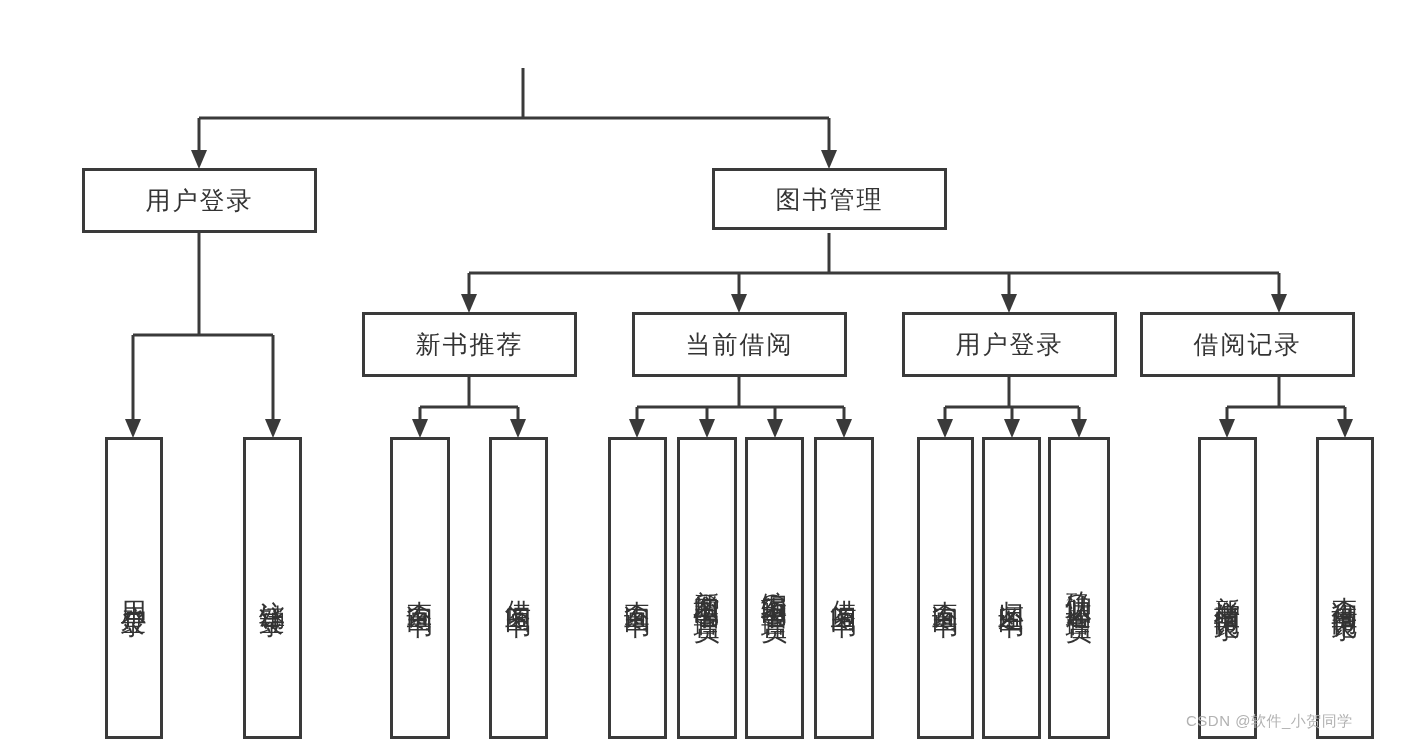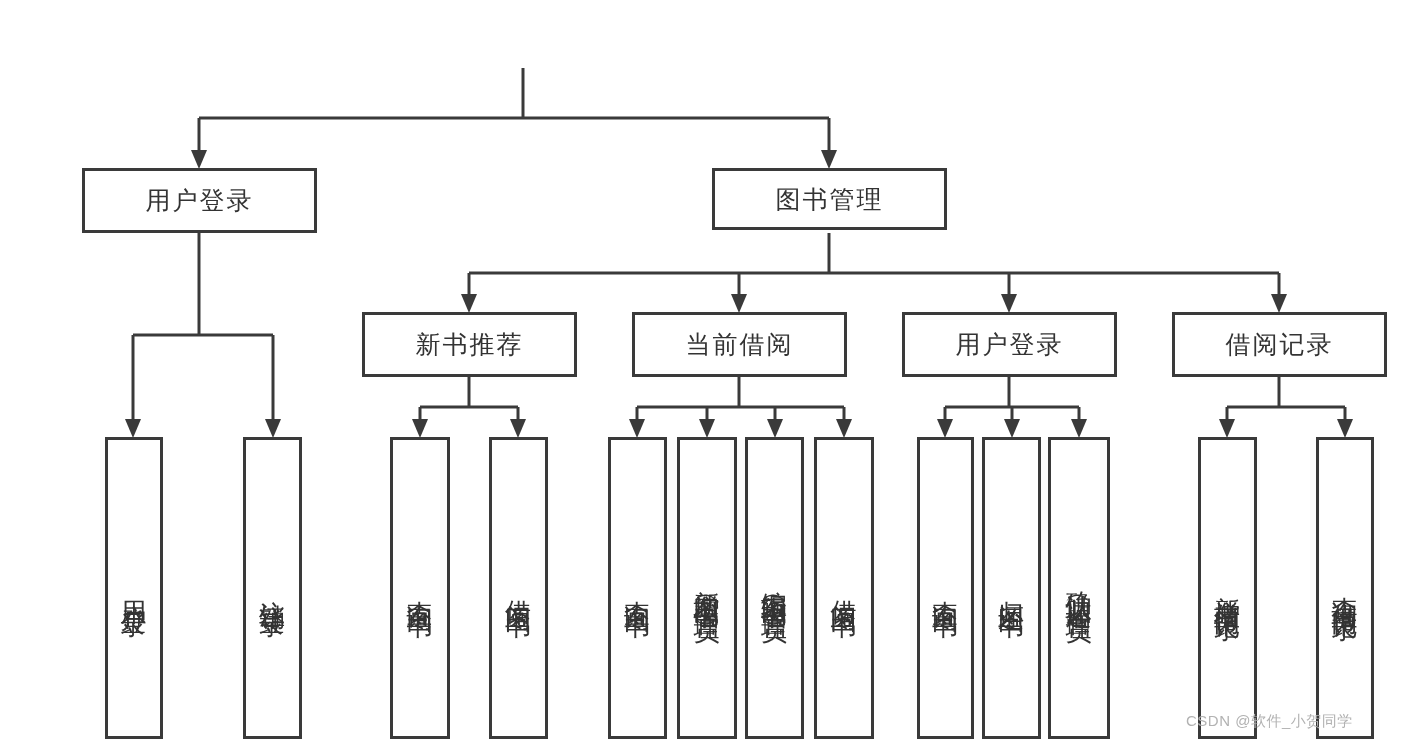--- a/index.html
+++ b/index.html
@@ -20,21 +20,21 @@
     writing-mode:vertical-rl; text-orientation:mixed;
     font-size:26px; letter-spacing:4px; line-height:1;
   }
   .root  { left:12px;  top:13px;  width:1011px; height:55px; }
   .n-login { left:82px;  top:168px; width:235px; height:65px; }
   .n-mgmt  { left:712px; top:168px; width:235px; height:62px; }
   .n-l3 { top:312px; width:215px; height:65px; }
   .n-rec  { left:362px; }
   .n-bor  { left:632px; }
   .n-cur  { left:902px; }
-  .n-log  { left:1172px; }
+  .n-log  { left:1140px; }
   .leaf { top:437px; height:302px; }
   .a1 { left:105px;  width:58px; }
   .a2 { left:243px;  width:59px; }
   .b1 { left:390px;  width:60px; }
   .b2 { left:489px;  width:59px; }
   .c1 { left:608px;  width:59px; }
   .c2 { left:677px;  width:60px; }
   .c3 { left:745px;  width:59px; }
   .c4 { left:814px;  width:60px; }
   .d1 { left:917px;  width:57px; }

